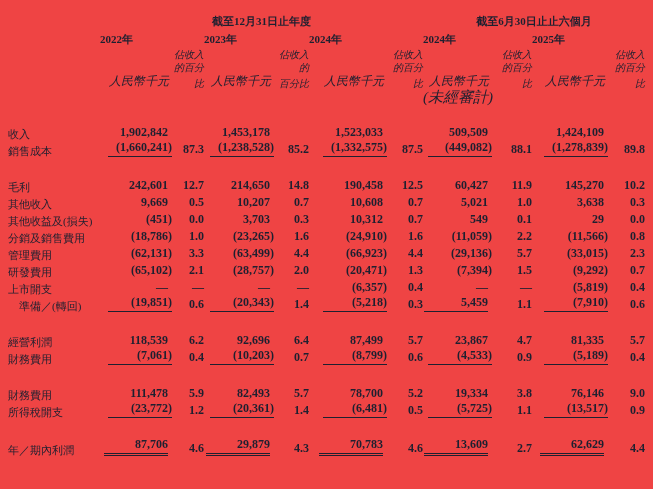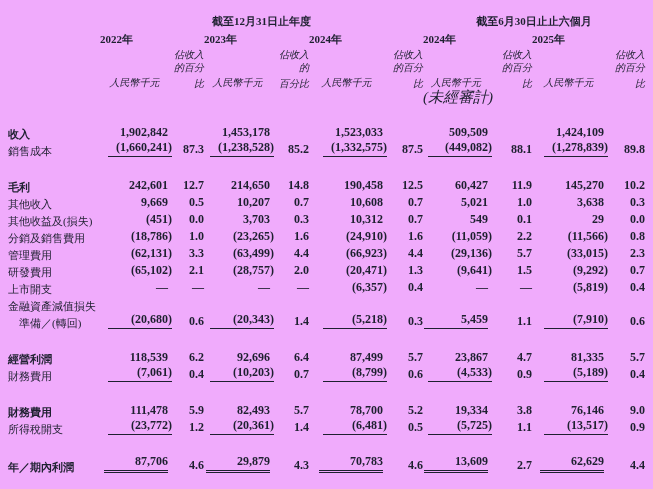--- a/index.html
+++ b/index.html
@@ -1,19 +1,19 @@
 <!DOCTYPE html>
 <html><head>
 <meta charset="utf-8">
 <style>
   html,body{margin:0;padding:0;background:#fff;}
   .sheet{
     position:relative;
     width:653px;height:489px;
-    background:#f0abfc;
+    background:#ef4444;
     color:#1e2030;
     font-family:"Liberation Serif","DejaVu Serif",serif;
     box-sizing:border-box;
     padding-top:6px;
     overflow:hidden;
   }
   table{
     border-collapse:collapse;
     table-layout:fixed;
     margin-left:8px;
@@ -43,41 +43,40 @@
     font-weight:bold;
     font-size:11px;
     padding-right:2px;
   }
   .ph{
     text-align:right;
     font-style:italic;
     font-size:10px;
   }
   .unit{
-    text-align:center;
+    text-align:right;
     font-style:italic;
-    font-size:10px;
+    font-size:12px;
     padding-right:3px;
-    font-family:Liberation Mono, monospace;
   }
   .una{
     text-align:right;
     font-style:italic;
     font-size:15px;
     padding-right:10px;
   }
   
   tbody tr{height:17px;}
   tbody tr.spacer{height:19px;}
   .lbl{
     text-align:left;
     font-size:11px;
     line-height:1;
   }
-  .lbl.b{font-weight:bold;margin-left:35px;}
+  .lbl.b{font-weight:normal;margin-left:35px;}
   .lbl.ind{padding-left:11px;}
   .amt{
     text-align:right;
     font-size:12px;
     font-weight:bold;
     padding-right:4px;
   }
   .pct{
     text-align:right;
     font-size:12px;
@@ -277,54 +276,41 @@
           <td class="pct"><span>2.3</span></td>
         </tr>
         <tr>
           <td class="lbl">研發費用</td>
           <td class="amt"><span class="neg">(65,102)</span></td>
           <td class="pct"><span>2.1</span></td>
           <td class="amt"><span class="neg">(28,757)</span></td>
           <td class="pct"><span>2.0</span></td>
           <td class="amt"><span class="neg">(20,471)</span></td>
           <td class="pct"><span>1.3</span></td>
-          <td class="amt"><span class="neg">(9,641)</span></td>
+          <td class="amt"><span class="neg">(7,394)</span></td>
           <td class="pct"><span>1.5</span></td>
           <td class="amt"><span class="neg">(9,292)</span></td>
           <td class="pct"><span>0.7</span></td>
         </tr>
         <tr>
           <td class="lbl">上市開支</td>
           <td class="amt"><span>—</span></td>
           <td class="pct"><span>—</span></td>
           <td class="amt"><span>—</span></td>
           <td class="pct"><span>—</span></td>
           <td class="amt"><span class="neg">(6,357)</span></td>
           <td class="pct"><span>0.4</span></td>
           <td class="amt"><span>—</span></td>
           <td class="pct"><span>—</span></td>
           <td class="amt"><span class="neg">(5,819)</span></td>
           <td class="pct"><span>0.4</span></td>
         </tr>
         <tr>
-          <td class="lbl">金融資產減值損失</td>
-          <td class="amt"></td>
-          <td class="pct"></td>
-          <td class="amt"></td>
-          <td class="pct"></td>
-          <td class="amt"></td>
-          <td class="pct"></td>
-          <td class="amt"></td>
-          <td class="pct"></td>
-          <td class="amt"></td>
-          <td class="pct"></td>
-        </tr>
-        <tr>
           <td class="lbl ind">準備／(轉回)</td>
-          <td class="amt u1"><span class="neg">(20,680)</span></td>
+          <td class="amt u1"><span class="neg">(19,851)</span></td>
           <td class="pct"><span>0.6</span></td>
           <td class="amt u1"><span class="neg">(20,343)</span></td>
           <td class="pct"><span>1.4</span></td>
           <td class="amt u1"><span class="neg">(5,218)</span></td>
           <td class="pct"><span>0.3</span></td>
           <td class="amt u1"><span>5,459</span></td>
           <td class="pct"><span>1.1</span></td>
           <td class="amt u1"><span class="neg">(7,910)</span></td>
           <td class="pct"><span>0.6</span></td>
         </tr>

